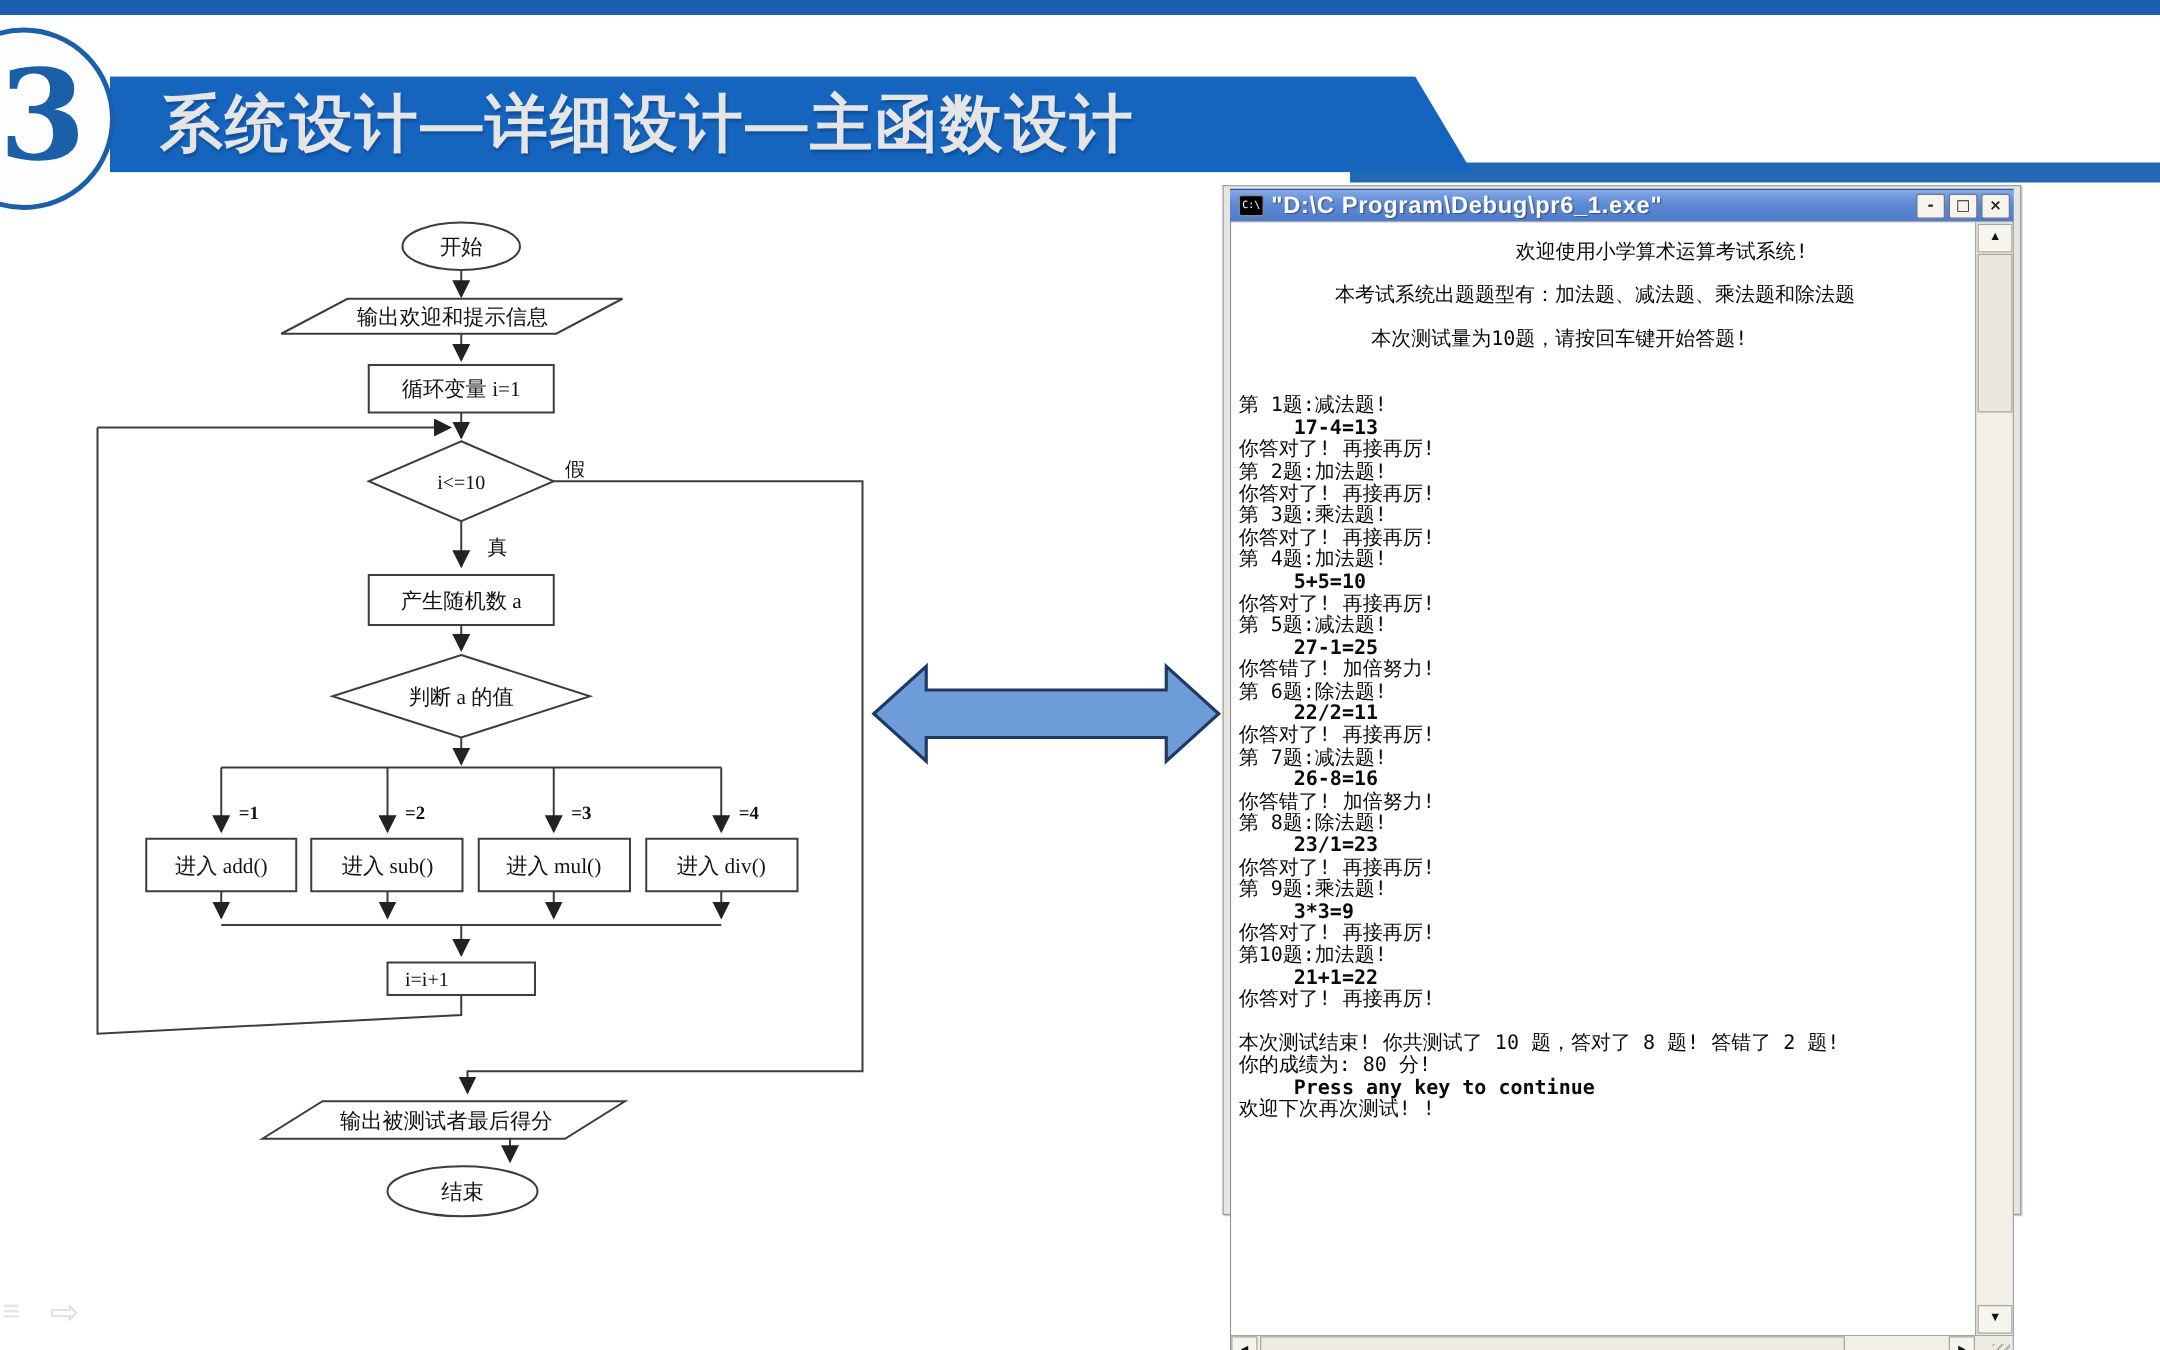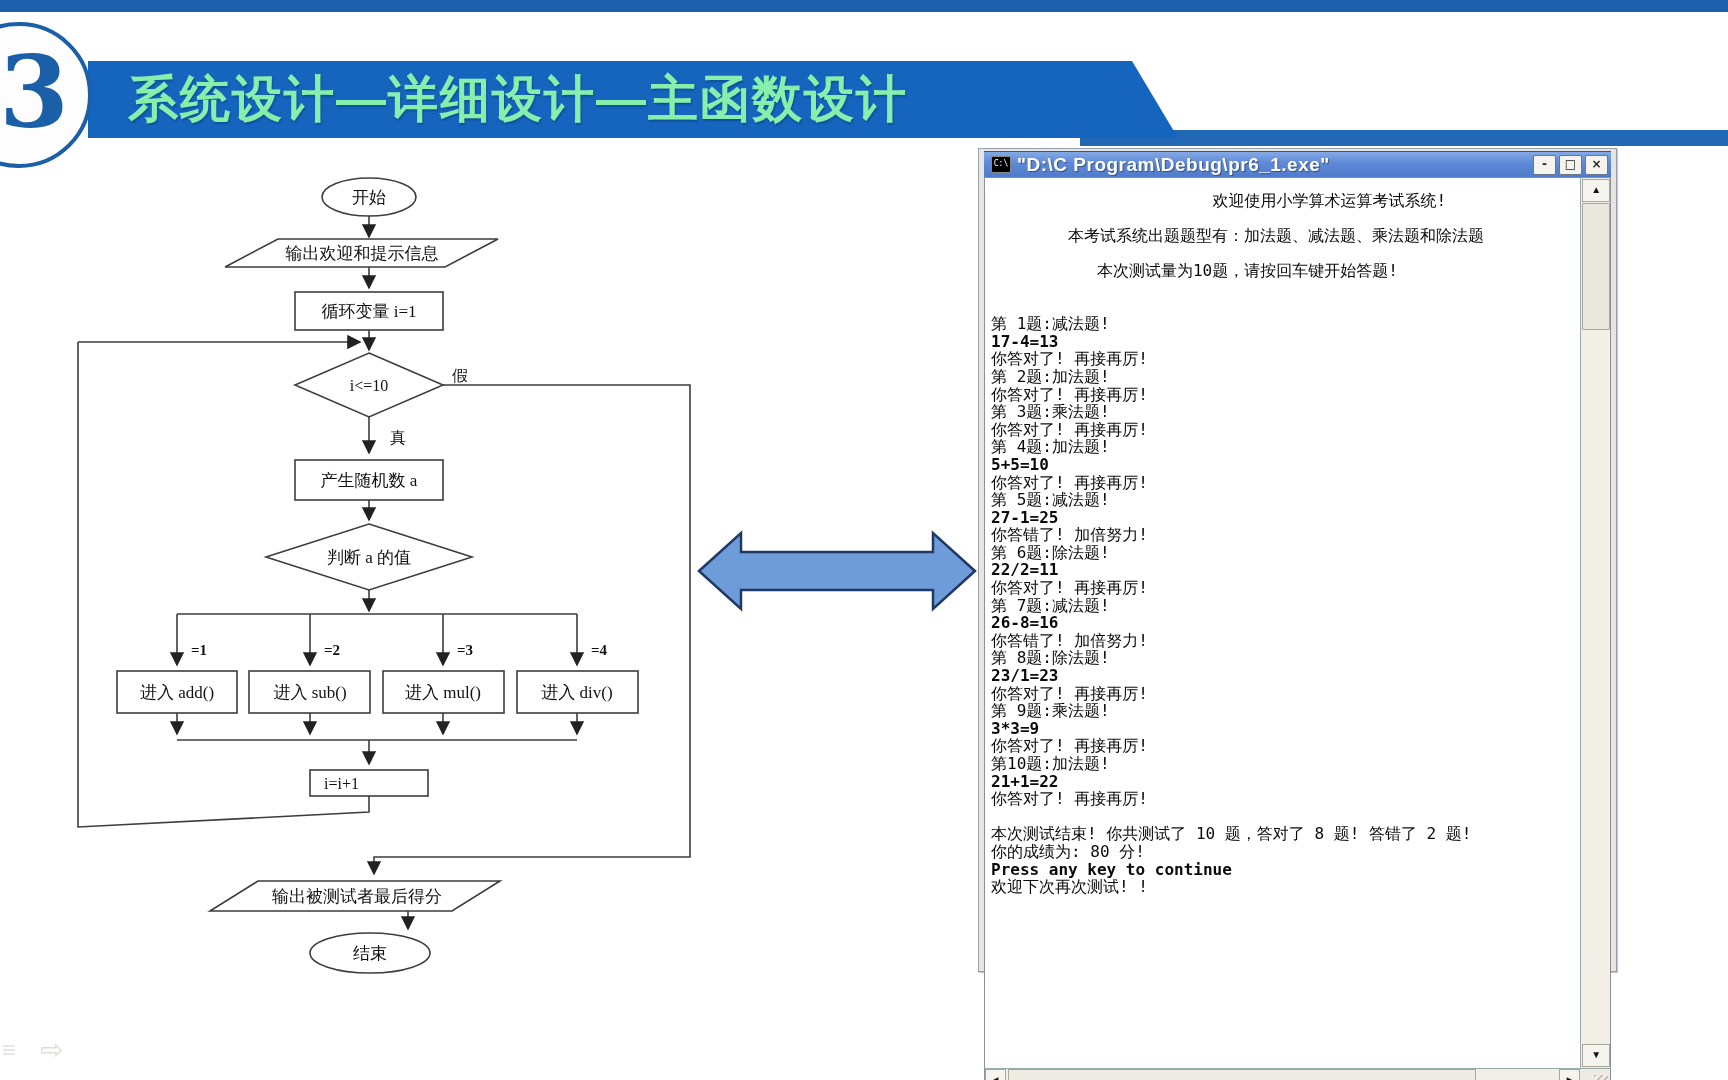--- a/index.html
+++ b/index.html
@@ -3,21 +3,21 @@
 <meta charset="utf-8">
 <style>
   html,body{margin:0;padding:0;background:#ffffff;}
   .slide{position:relative;width:1728px;height:1080px;background:#ffffff;overflow:hidden;
          font-family:"Liberation Sans","DejaVu Sans",sans-serif;}
   
   .top-strip{position:absolute;left:0;top:0;width:1728px;height:12px;background:#1B5FAD;}
   .band{position:absolute;left:1080px;top:130px;width:648px;height:16px;background:#2268B5;}
   .banner{position:absolute;left:88px;top:61px;width:1090px;height:77px;background:#1565BE;
           clip-path:polygon(0 0,1044px 0,1090px 100%,0 100%);display:flex;align-items:center;}
-  .banner .title{color:#86efac;font-size:50px;font-weight:bold;letter-spacing:2px;padding-left:40px;
+  .banner .title{color:#e5e5e5;font-size:50px;font-weight:bold;letter-spacing:2px;padding-left:40px;
           text-shadow:1px 2px 2px rgba(0,40,90,.35);white-space:nowrap;}
   .num-circle{position:absolute;left:-54px;top:22px;width:146px;height:146px;border-radius:50%;
           background:#fdfdfd;border:4px solid #1A5FA8;box-sizing:border-box;display:flex;
           align-items:center;justify-content:center;}
   .num-circle span{font-family:"DejaVu Serif","Liberation Serif",serif;font-weight:bold;
           font-size:100px;color:#1A5FA8;margin-left:30px;margin-top:-6px;}
   
   svg.overlay{position:absolute;left:0;top:0;}
   .fc-shape{fill:#ffffff;stroke:#3d3d3d;stroke-width:1.6;}
   .fc-line{fill:none;stroke:#3d3d3d;stroke-width:1.6;}
@@ -37,21 +37,21 @@
   .wtitle{color:#fff;font-weight:bold;font-size:19px;letter-spacing:.5px;white-space:nowrap;
        text-shadow:1px 1px 1px rgba(0,0,0,.4);flex:1 1 auto;font-family:"Liberation Sans",sans-serif;}
   .wbtns{display:flex;gap:3px;flex:0 0 auto;}
   .wbtn{width:21px;height:18px;background:#F4F3EE;border:1px solid #6B7688;border-radius:2px;
        font-size:12px;line-height:16px;text-align:center;color:#222;font-weight:bold;
        font-family:"DejaVu Sans",sans-serif;}
   .bodyrow{display:flex;height:891px;border:1px solid #8A8F98;border-bottom:none;background:#fff;box-sizing:border-box;}
   .content{width:597px;box-sizing:border-box;overflow:hidden;background:#fff;padding:14px 0 0 6px;}
   .cline{height:17.6px;line-height:17.6px;font-size:16px;white-space:pre;color:#0a0a0a;
        font-family:"DejaVu Sans Mono","Liberation Mono",monospace;}
-  .cline.b{font-weight:bold;}
+  .cline.b{font-weight:bold;margin-left:44px;}
   .vscroll{width:30px;background:#F1EFE6;border-left:1px solid #9aa;position:relative;box-sizing:border-box;}
   .sbtn{position:absolute;left:1px;width:26px;height:21px;background:#F5F4EF;border:1px solid #A9A69A;
        text-align:center;font-size:10px;line-height:19px;color:#111;}
   .vthumb{position:absolute;left:1px;top:25px;width:26px;height:125px;background:#E9E7DE;
        border:1px solid #A9A69A;border-radius:1px;}
   .hrow{display:flex;height:24px;border:1px solid #8A8F98;border-top:1px solid #9aa;box-sizing:border-box;}
   .hscroll{width:597px;position:relative;background:#F1EFE6;box-sizing:border-box;}
   .hbtn{position:absolute;top:0px;width:21px;height:21px;background:#F5F4EF;border:1px solid #A9A69A;
        text-align:center;font-size:10px;line-height:19px;color:#111;box-sizing:border-box;}
   .hthumb{position:absolute;left:23px;top:0;width:468px;height:21px;background:#EDEBE2;

